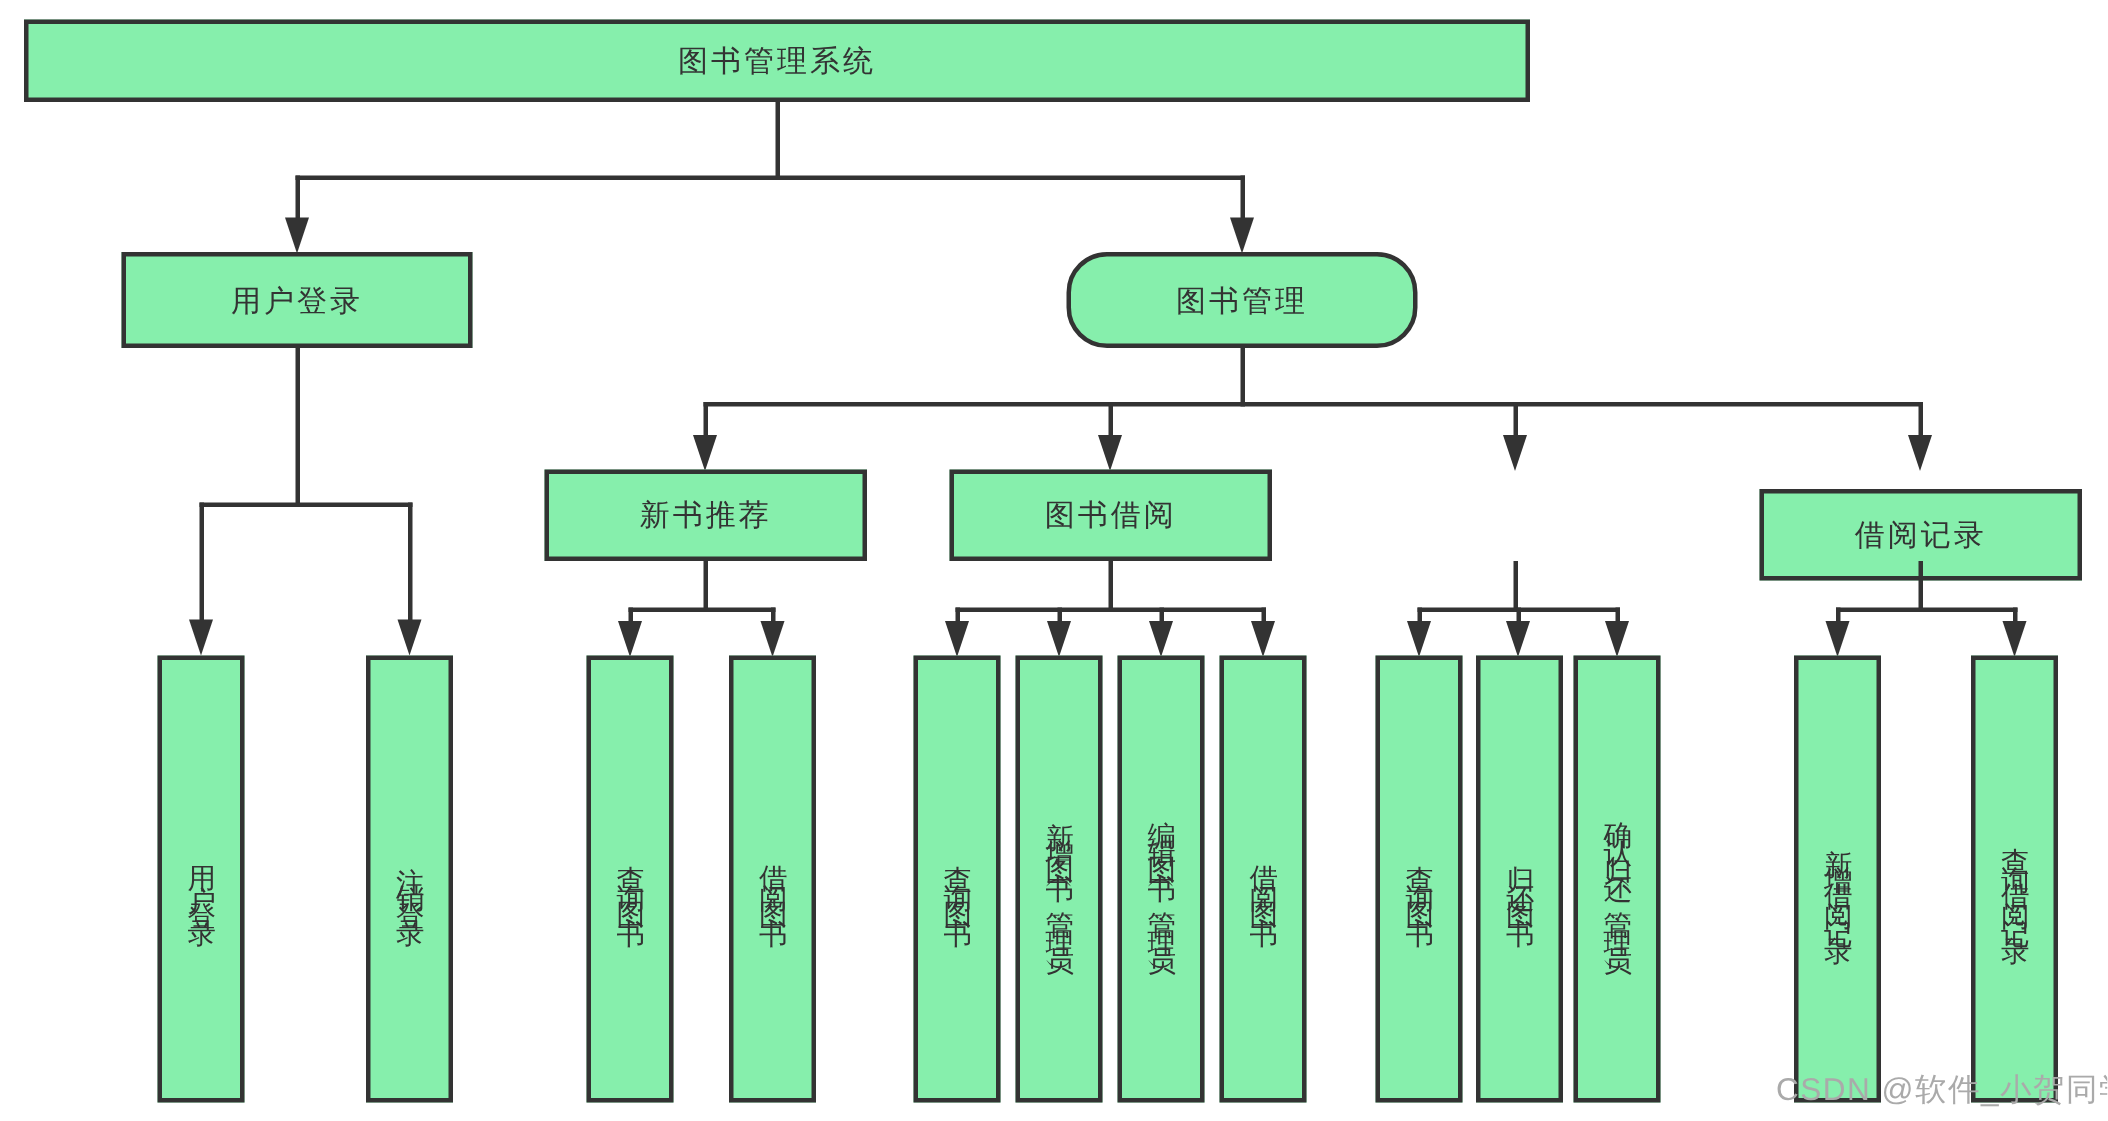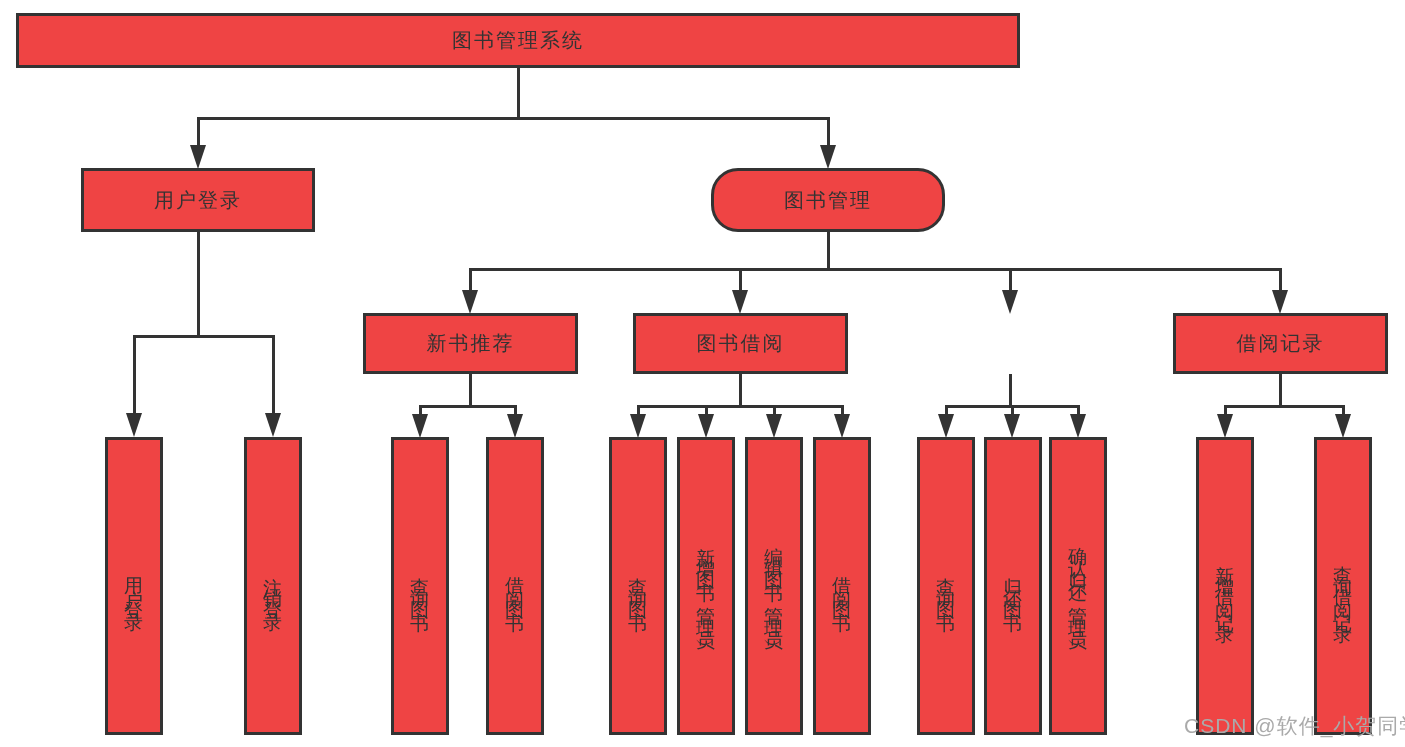--- a/index.html
+++ b/index.html
@@ -9,21 +9,21 @@
     height: 747px;
     background: #ffffff;
     overflow: hidden;
     font-family: "Liberation Sans", sans-serif;
   }
   
   .hnode, .vnode {
     position: absolute;
     box-sizing: border-box;
     border: 3px solid #333333;
-    background: #ef4444;
+    background: #86efac;
     display: flex;
     align-items: center;
     justify-content: center;
     color: #333333;
   }
   .hnode { font-size: 20px; letter-spacing: 2px; }
   .vnode .vlabel {
     writing-mode: vertical-rl;
     text-orientation: mixed;
     font-size: 19px;
@@ -93,21 +93,21 @@
   <div class="arr" style="left:1002px; top:290px;"></div>
   <div class="vl" style="left:1279px; top:268px; height:24px;"></div>
   <div class="arr" style="left:1272px; top:290px;"></div>
 
   <div class="hnode" style="left:633px; top:313px; width:215px; height:61px;">
     <span>图书借阅</span>
   </div>
   <div class="hnode" style="left:363px; top:313px; width:215px; height:61px;">
     <span>新书推荐</span>
   </div>
-  <div class="hnode" style="left:1173px; top:313px; width:215px; height:61px;">
+  <div class="hnode" style="left:1173px; top:326px; width:215px; height:61px;">
     <span>借阅记录</span>
   </div>
 
   <div class="vl" style="left:469px; top:374px; height:34px;"></div>
   <div class="hl" style="left:419px; top:405px; width:98px;"></div>
   <div class="vl" style="left:419px; top:405px; height:11px;"></div>
   <div class="arr" style="left:412px; top:414px;"></div>
   <div class="vl" style="left:514px; top:405px; height:11px;"></div>
   <div class="arr" style="left:507px; top:414px;"></div>
 

